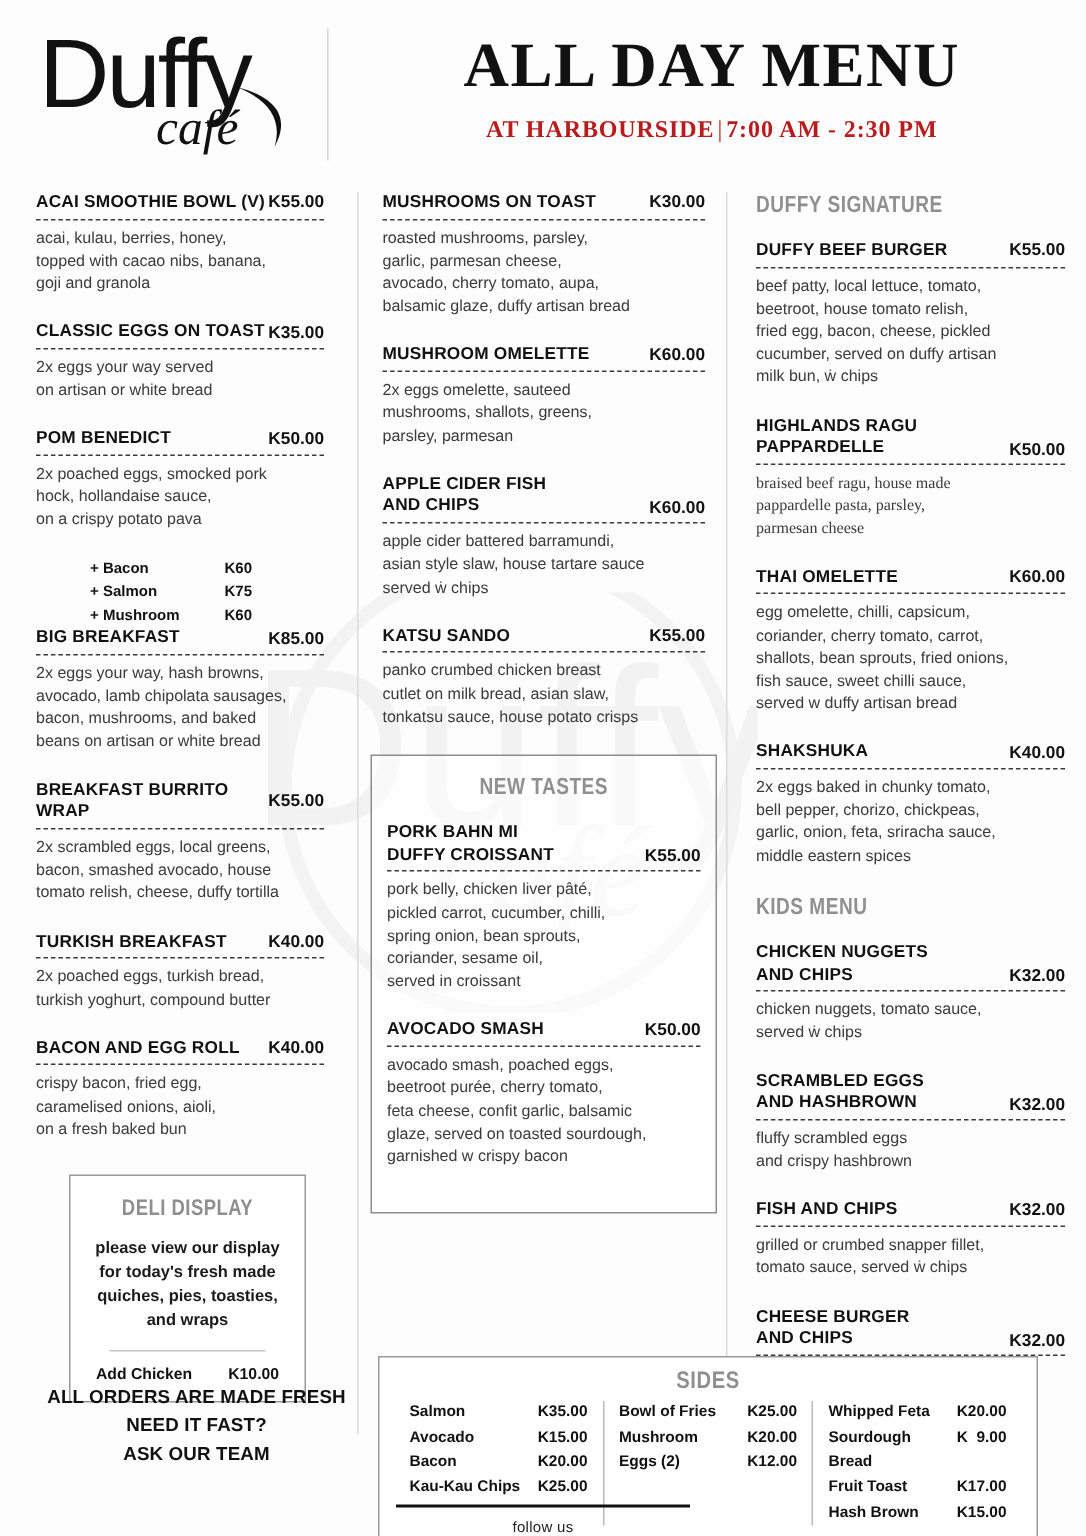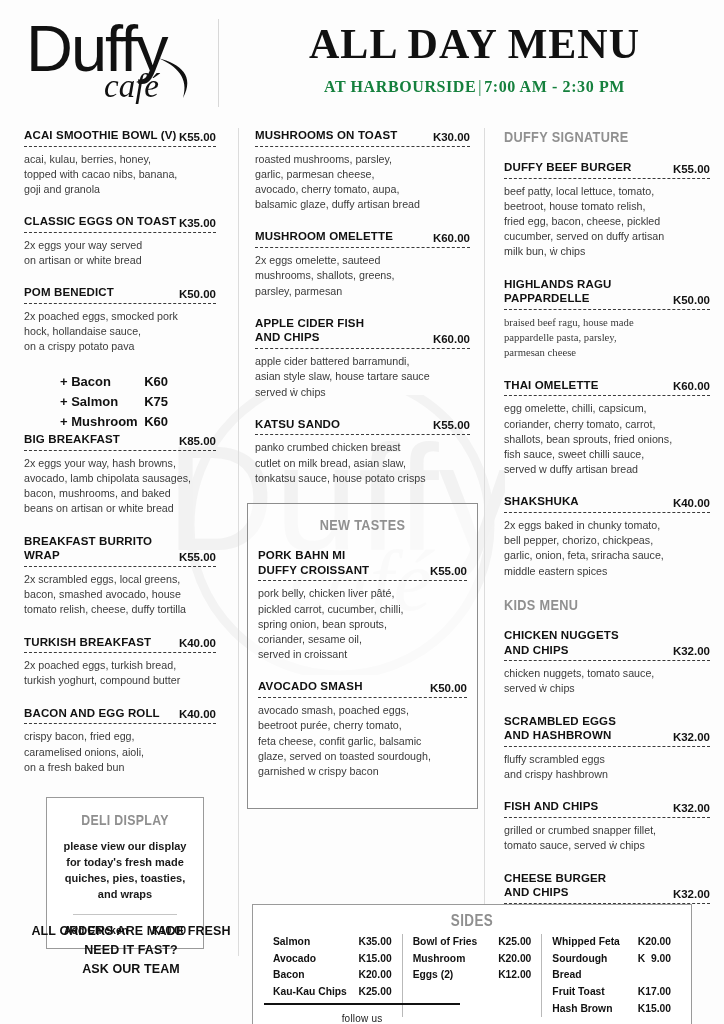--- a/index.html
+++ b/index.html
@@ -95,21 +95,21 @@
     font-size: 42px;
     letter-spacing: 1px;
     color: #111;
     line-height: 1.05;
   }
   .sub-title {
     font-family: "Liberation Serif", serif;
     font-weight: 700;
     font-size: 16px;
     letter-spacing: 0.6px;
-    color: #15803d;
+    color: #b91c1c;
     margin-top: 12px;
   }
   .sub-title .pipe { font-weight: 400; padding: 0 2px; }
 
   
   .columns {
     position: relative;
     display: flex;
     padding: 10px 0 0 0;
     z-index: 2;
@@ -119,21 +119,21 @@
   }
   .col-left  { width: 238px; padding: 0 22px 0 24px; }
   .col-mid   { width: 246px; padding: 0 14px 0 16px; border-left: 1px solid #dcdcdc; }
   .col-right { width: 240px; padding: 0 14px 0 19px; border-left: 1px solid #dcdcdc; }
 
   
   .item { margin-bottom: 17px; }
   .item-head {
     display: flex;
     justify-content: space-between;
-    align-items: flex-end;
+    align-items: center;
     gap: 0;
   }
   .item-name {
     font-weight: 700;
     font-size: 11.5px;
     letter-spacing: 0.15px;
     color: #111;
     line-height: 1.28;
     text-transform: uppercase;
   }
@@ -174,21 +174,21 @@
 
   
   .addons {
     margin: 9px 0 0 0;
     padding-left: 36px;
   }
   .addon-row {
     display: flex;
     justify-content: space-between;
     font-weight: 700;
-    font-size: 13px;
+    font-size: 10px;
     color: #111;
     line-height: 1.55;
     padding-right: 48px;
   }
 
   
   .deli-box {
     margin: 22px 12px 0 22px;
     border: 1px solid #9a9a9a;
     padding: 13px 10px 12px 10px;

